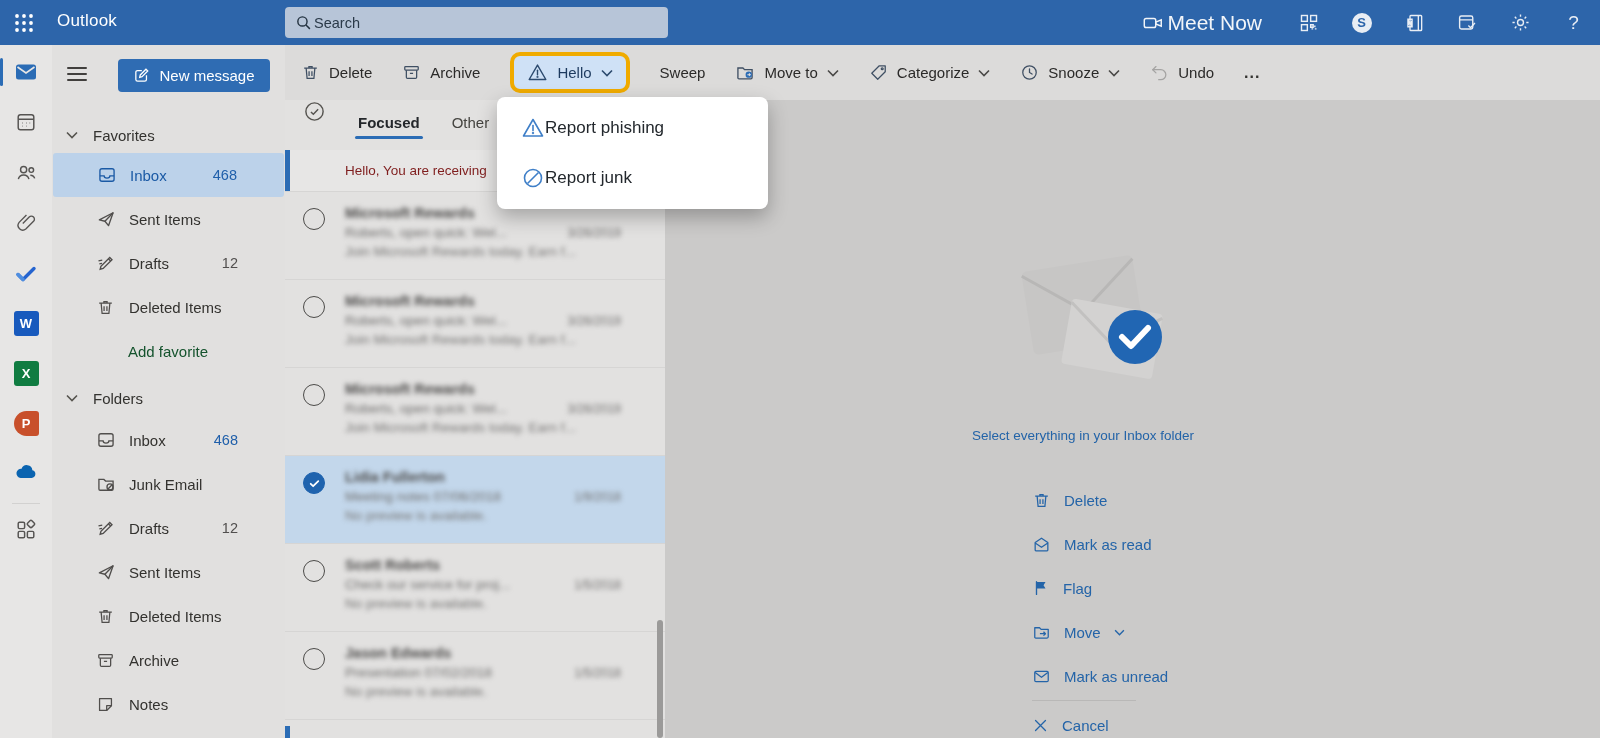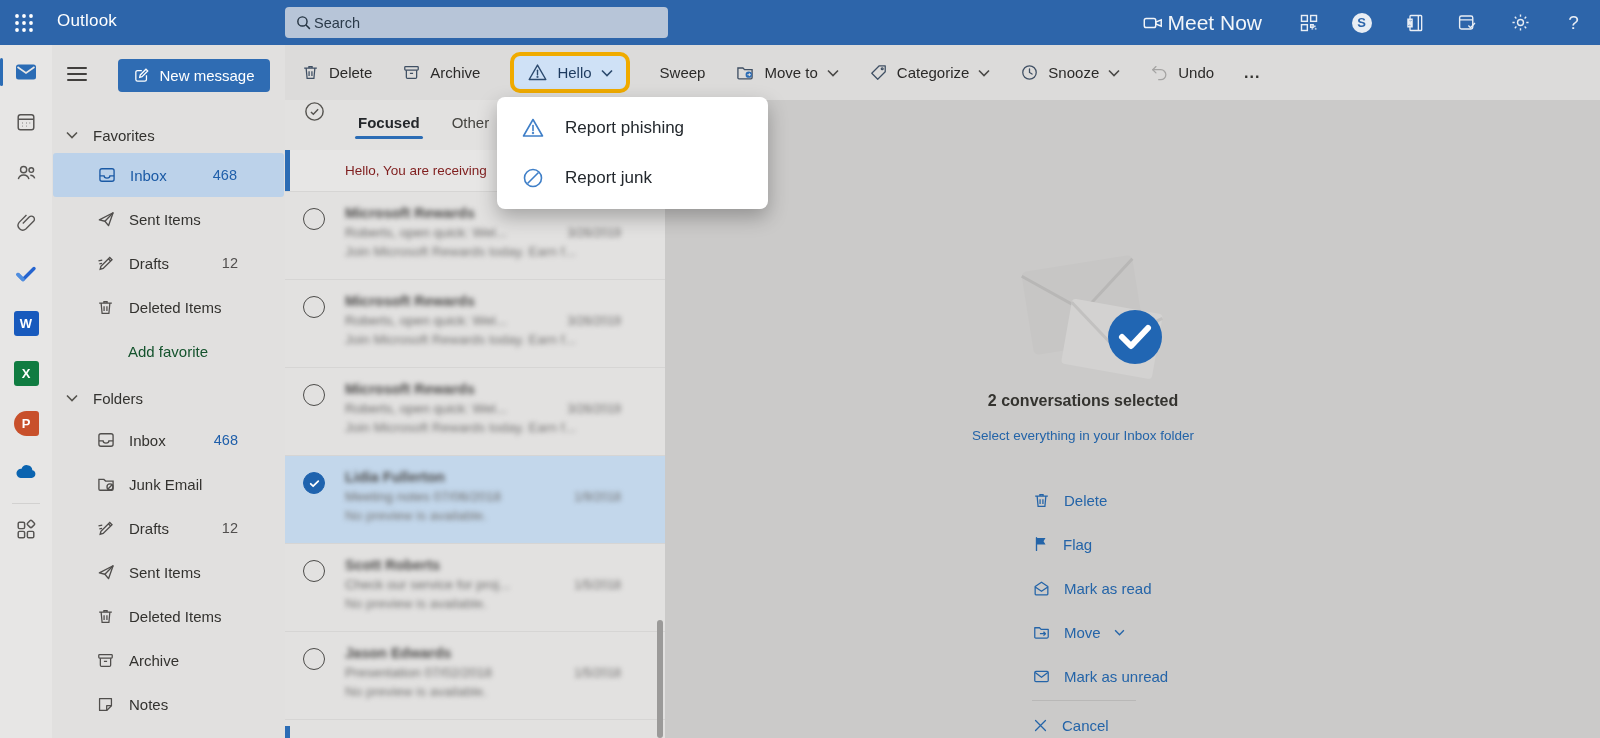--- a/index.html
+++ b/index.html
@@ -86,21 +86,21 @@
   .illus { position:absolute; left:348px; top:145px; width:170px; height:150px; }
   .sel-title { position:absolute; left:268px; top:292px; width:300px; text-align:center; font-size:16px; font-weight:bold; color:#34332f; }
   .sel-link { position:absolute; left:268px; top:328px; width:300px; text-align:center; font-size:13.5px; color:#2464a8; cursor:pointer; }
   .bulk-actions { position:absolute; left:367px; top:378px; }
   .ba-item { height:44px; display:flex; align-items:center; gap:13px; font-size:15px; color:#2464a8; cursor:pointer; }
   .ba-item svg { color:#2464a8; flex:none; }
   .ba-divider { width:104px; border-top:1px solid #b9b8b7; margin:2px 0; }
 
   
   .dropdown { position:absolute; left:497px; top:97px; width:271px; background:#ffffff; border-radius:8px; box-shadow:0 8px 20px rgba(0,0,0,.28); padding:6px 0; z-index:50; }
-  .dd-item { display:flex; align-items:center; gap:20px; padding:13px 24px; font-size:17px; color:#23282d; cursor:pointer; }
+  .dd-item { display:flex; align-items:center; padding:13px 24px; font-size:17px; color:#23282d; cursor:pointer; }
   .dd-item svg { color:#3f7fc8; flex:none; }
 </style>
 </head>
 <body>
 
 <div class="app">
 
   <div class="topbar">
     <div class="waffle">
       <svg width="22" height="22" viewBox="0 0 22 22" fill="currentColor">
@@ -544,43 +544,42 @@
           <path d="M14 22l56 44 56-44" fill="none" stroke="#b8b7b6" stroke-width="3"></path>
         </g>
         <g transform="rotate(10 105 100)">
           <rect x="52" y="62" width="92" height="66" rx="4" fill="#d3d2d1"></rect>
           <path d="M52 66l46 34 46-34" fill="none" stroke="#c2c1c0" stroke-width="3"></path>
         </g>
         <circle cx="122" cy="92" r="27" fill="#2166b3"></circle>
         <path d="M109 92l9 9 17-18" fill="none" stroke="#fff" stroke-width="6" stroke-linecap="round" stroke-linejoin="round"></path>
       </svg>
     </div>
-    <div class="sel-title">2 conversations selected</div>
     <div class="sel-link">Select everything in your Inbox folder</div>
 
     <div class="bulk-actions">
       <div class="ba-item">
         <svg width="19" height="19" viewBox="0 0 24 24" fill="none" stroke="currentColor" stroke-width="1.6">
             <path d="M4 6.5h16M10 6.5V4.5h4v2M6.5 6.5l1.2 13h8.6l1.2-13M10.2 10.5v6M13.8 10.5v6"></path>
           </svg>
         <span>Delete</span>
       </div>
       <div class="ba-item">
+        <svg width="19" height="19" viewBox="0 0 24 24" fill="none" stroke="currentColor" stroke-width="1.6" stroke-linejoin="round">
+            <path d="M4 9.5L12 4l8 5.5V19a1 1 0 0 1-1 1H5a1 1 0 0 1-1-1V9.5z"></path>
+            <path d="M4 10l8 5.5L20 10"></path>
+          </svg>
+        <span>Mark as read</span>
+      </div>
+      <div class="ba-item">
         <svg width="18" height="18" viewBox="0 0 24 24">
             <path d="M6 3.5v17" stroke="currentColor" stroke-width="1.8" stroke-linecap="round"></path>
             <path d="M6 4h12l-2.6 4.2L18 12.5H6z" fill="currentColor"></path>
           </svg>
         <span>Flag</span>
-      </div>
-      <div class="ba-item">
-        <svg width="19" height="19" viewBox="0 0 24 24" fill="none" stroke="currentColor" stroke-width="1.6" stroke-linejoin="round">
-            <path d="M4 9.5L12 4l8 5.5V19a1 1 0 0 1-1 1H5a1 1 0 0 1-1-1V9.5z"></path>
-            <path d="M4 10l8 5.5L20 10"></path>
-          </svg>
-        <span>Mark as read</span>
       </div>
       <div class="ba-item">
         <svg width="19" height="19" viewBox="0 0 24 24" fill="none" stroke="currentColor" stroke-width="1.6" stroke-linejoin="round">
             <path d="M3.5 6h6l2 2h9v9.5a1.5 1.5 0 0 1-1.5 1.5h-14A1.5 1.5 0 0 1 3.5 17V6z"></path>
             <path d="M10 13.5h7M14.5 11l2.5 2.5-2.5 2.5"></path>
           </svg>
         <span>Move</span>
         <svg width="11" height="7" viewBox="0 0 12 8" fill="none" stroke="currentColor" stroke-width="1.6">
             <path d="M1 1.5l5 5 5-5"></path>
           </svg>

